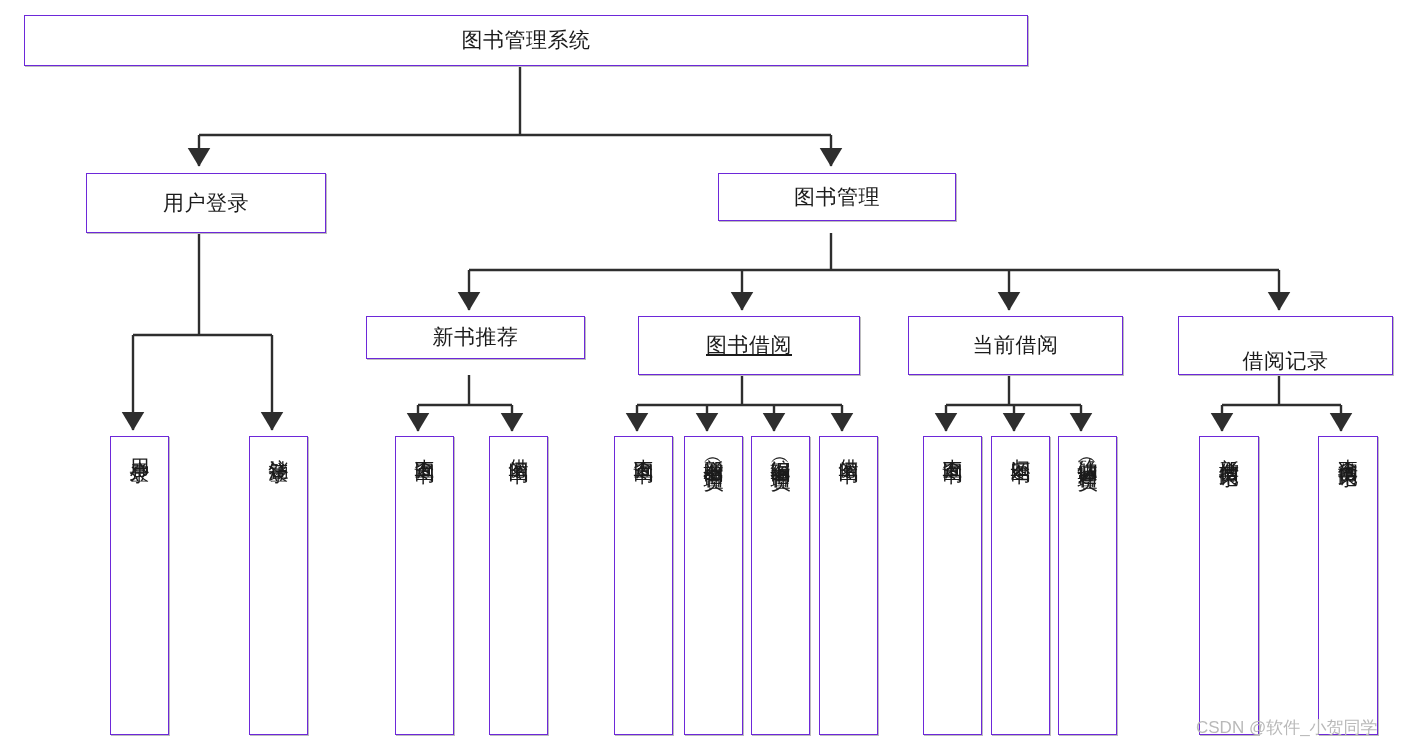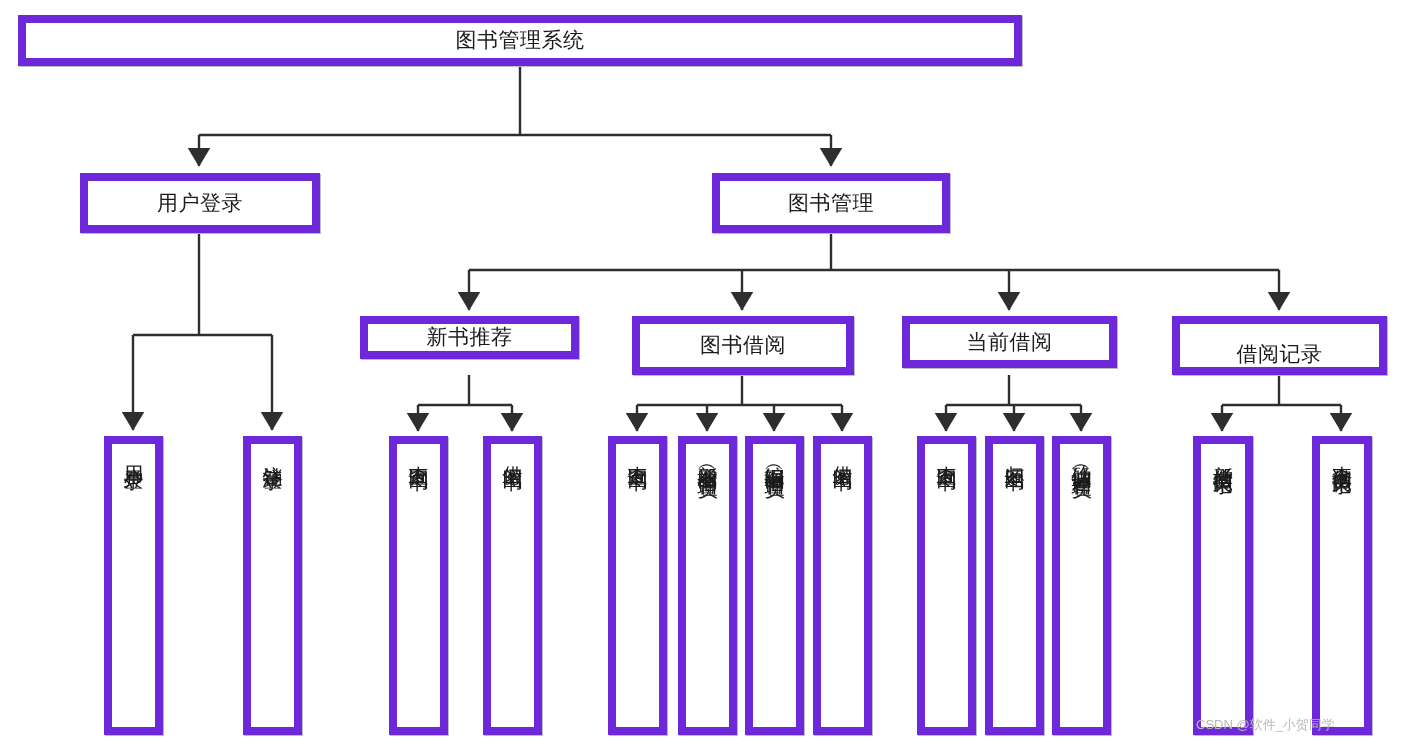--- a/index.html
+++ b/index.html
@@ -21,26 +21,27 @@
     position: absolute;
     left: 0;
     top: 0;
     width: 1405px;
     height: 747px;
   }
   .node {
     position: absolute;
     box-sizing: border-box;
     background: #ffffff;
-    border: 8px solid #6d28d9;
+    border: 1px solid #6d28d9;
     box-shadow: 1px 1px 0 0 #bdbdbd;
     display: flex;
     align-items: center;
     justify-content: center;
     color: #1b1b1b;
+    margin-left: 6px;
   }
   .node-label {
     display: block;
     text-align: center;
     line-height: 1.18;
     letter-spacing: 0.5px;
     white-space: pre-line;
   }
   .h-node .node-label {
     font-size: 21px;
@@ -52,21 +53,21 @@
   .v-node .node-label {
     writing-mode: vertical-rl;
     text-orientation: upright;
     font-size: 20px;
     line-height: 1.05;
     letter-spacing: 2px;
     margin: 0 auto;
   }
   .watermark {
     position: absolute;
-    font-size: 13px;
+    font-size: 17px;
     color: #b9b9b9;
     white-space: nowrap;
     pointer-events: none;
   }
 </style>
 </head>
 <body>
 
 <div id="canvas">
 
@@ -120,31 +121,31 @@
     </g>
   </svg>
 
   <div class="node h-node" style="left:18px; top:15px; width:1004px; height:51px;">
     <span class="node-label">图书管理系统</span>
   </div>
 
   <div class="node h-node" style="left:80px; top:173px; width:240px; height:60px;">
     <span class="node-label">用户登录</span>
   </div>
-  <div class="node h-node" style="left:712px; top:173px; width:238px; height:60px;">
+  <div class="node h-node" style="left:712px; top:173px; width:238px; height:48px;">
     <span class="node-label">图书管理</span>
   </div>
 
   <div class="node h-node" style="left:360px; top:316px; width:219px; height:43px;">
     <span class="node-label">新书推荐</span>
   </div>
-  <div class="node h-node" style="left:632px; top:316px; width:222px; height:59px;">
+  <div class="node h-node" style="left:632px; top:316px; width:222px; height:59px;text-decoration:underline;">
     <span class="node-label">图书借阅</span>
   </div>
-  <div class="node h-node" style="left:902px; top:316px; width:215px; height:52px;">
+  <div class="node h-node" style="left:902px; top:316px; width:215px; height:59px;">
     <span class="node-label">当前借阅</span>
   </div>
   <div class="node h-node" style="left:1172px; top:316px; width:215px; height:59px;align-items:flex-end;">
     <span class="node-label">借阅记录</span>
   </div>
 
   <div class="node v-node" style="left:104px; top:436px; width:59px; height:299px;">
     <span class="node-label">用户登录</span>
   </div>
   <div class="node v-node" style="left:243px; top:436px; width:59px; height:299px;">

